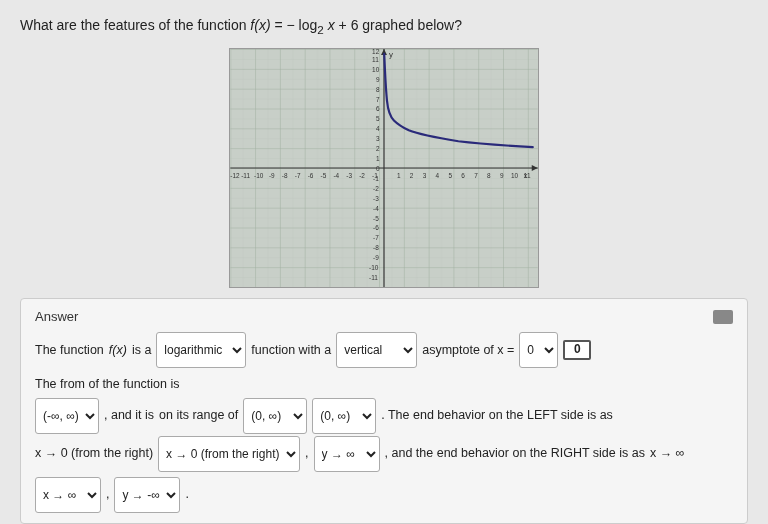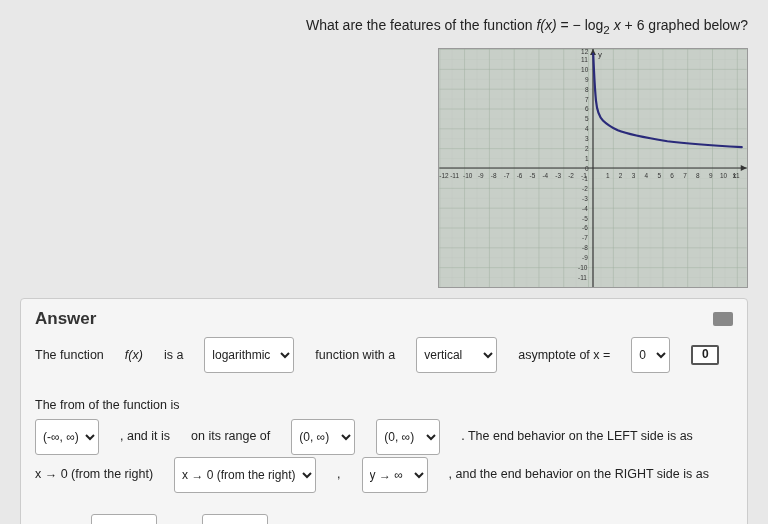--- a/index.html
+++ b/index.html
@@ -11,21 +11,20 @@
       overflow: hidden;
       position: relative;
     }
     .main-container {
       background: #e8e8e8;
       width: 768px;
       height: 524px;
       padding: 16px 20px 12px 20px;
       display: flex;
       flex-direction: column;
-      align-items: flex-end;
     }
     .question {
       font-size: 14px;
       color: #222;
       margin-bottom: 10px;
       line-height: 1.4;
     }
     .graph-area {
       display: flex;
       justify-content: center;
@@ -44,22 +43,22 @@
       height: 100%;
     }
     .answer-section {
       background: #f5f5f5;
       border: 1px solid #ccc;
       border-radius: 4px;
       padding: 10px 14px 10px 14px;
       flex: 1;
     }
     .answer-header {
-      font-size: 17px;
-      font-weight: bold;
+      font-size: 13px;
+      font-weight: normal;
       color: #333;
       margin-bottom: 8px;
       display: flex;
       justify-content: space-between;
       align-items: center;
       gap: 32px;
     }
     .answer-icon {
       width: 20px;
       height: 14px;
@@ -67,21 +66,21 @@
       border-radius: 2px;
       display: inline-block;
     }
     .answer-line {
       font-size: 12.5px;
       color: #222;
       line-height: 1.8;
       display: flex;
       flex-wrap: wrap;
       align-items: center;
-      gap: 21px;
+      gap: 5px;
     }
     .answer-line + .answer-line {
       margin-top: 2px;
     }
     select.inline-select {
       font-size: 12px;
       border: 1px solid #aaa;
       background: white;
       padding: 1px 3px;
       border-radius: 3px;

